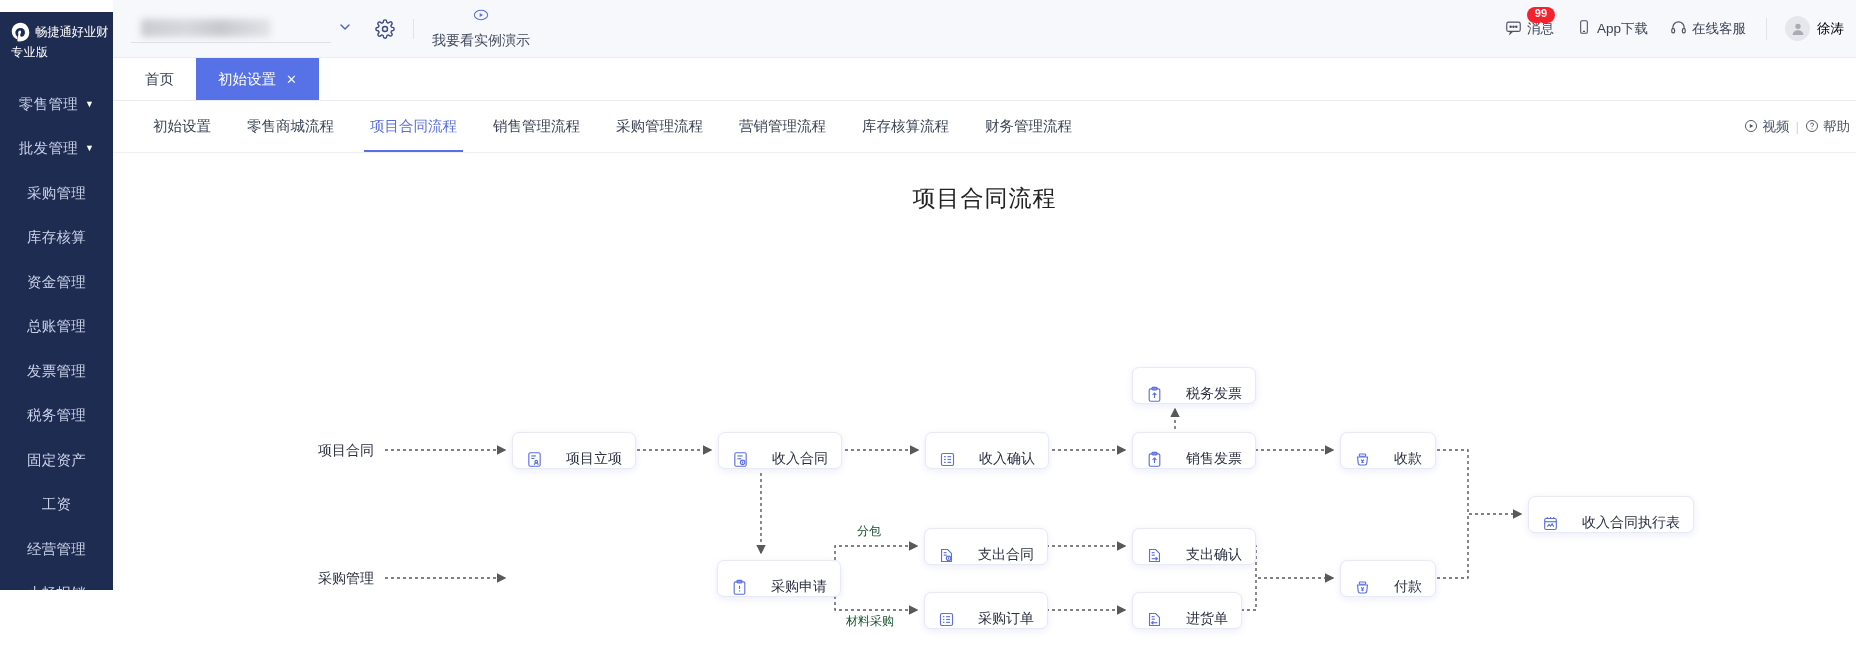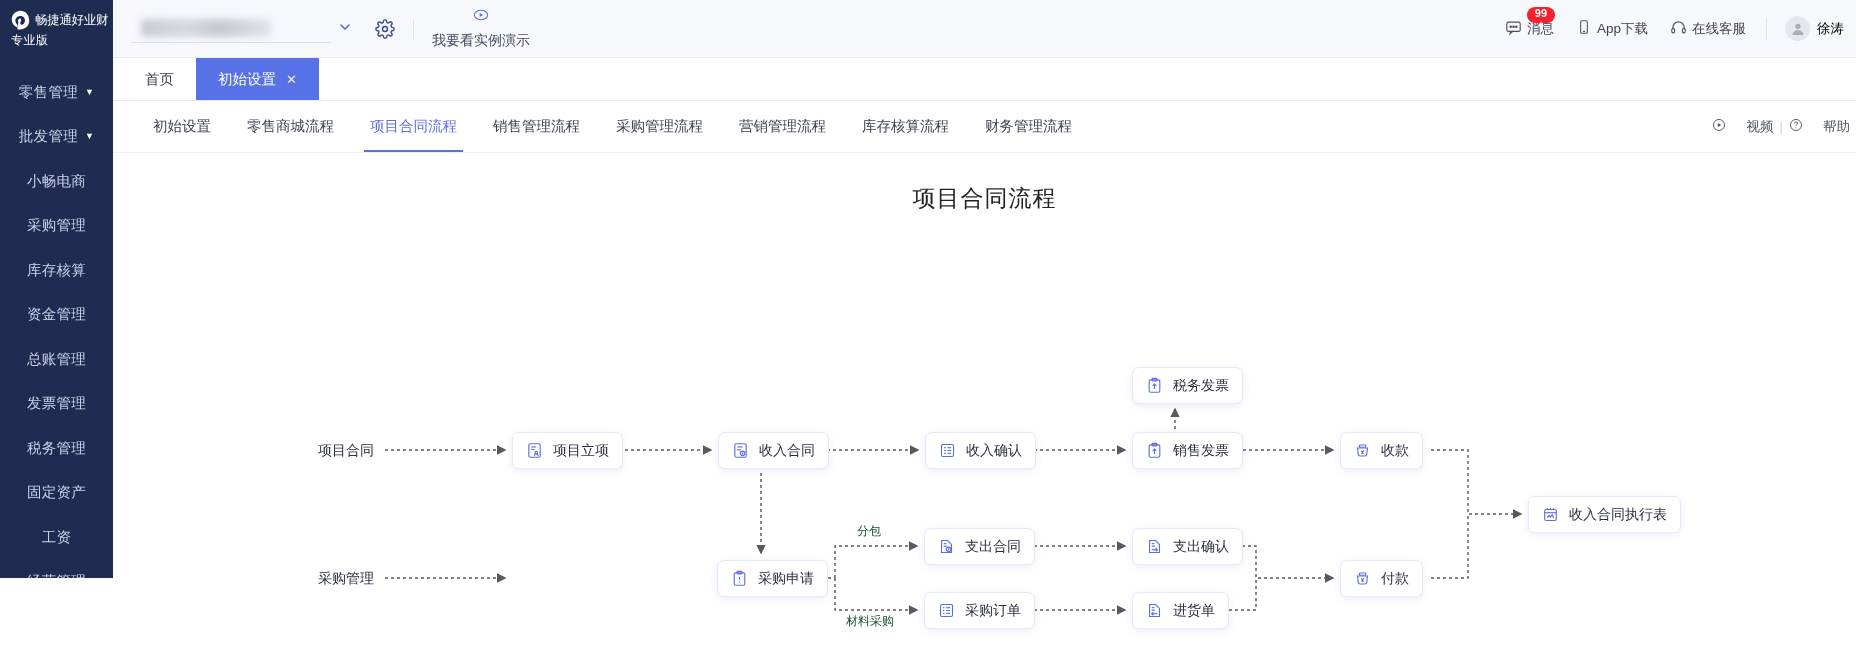--- a/index.html
+++ b/index.html
@@ -10,20 +10,21 @@
     overflow: hidden;
   }
   #app { position: relative; width: 1856px; height: 671px; display: flex; }
 
   
   .sidebar {
     width: 113px; height: 578px; flex: 0 0 113px;
     background: #1f2c52;
     position: relative;
     overflow: hidden;
+    margin-top: 12px;
   }
   .brand {
     height: 58px; padding: 9px 0 0 10px; position: relative;
   }
   .brand-row { display: flex; align-items: center; gap: 4px; }
   .brand-logo { width: 21px; height: 21px; flex: 0 0 21px; }
   .brand-name {
     color: #ffffff; font-size: 12.5px; line-height: 14px;
     white-space: nowrap; letter-spacing: -0.3px;
   }
@@ -131,39 +132,39 @@
   }
   .stab.active { color: #5a6fe0; }
   .stab.active::after {
     content: ""; position: absolute; left: 12px; right: 12px; bottom: 0;
     height: 2.5px; background: #5a6fe0;
   }
   .subtabs-right {
     margin-left: auto; display: flex; align-items: center; gap: 6px;
     padding-right: 6px; font-size: 13.5px; color: #4b5262;
   }
-  .str-item { display: flex; align-items: center; gap: 20px; cursor: pointer; }
+  .str-item { display: flex; align-items: flex-end; gap: 4px; cursor: pointer; }
   .str-sep { color: #d4d6de; }
 
   
   .canvas {
     flex: 1; position: relative; background: #fff; overflow: hidden;
   }
   .diagram-title {
     position: absolute; left: 0; right: 0; top: 30px;
     text-align: center; font-size: 23px; color: #222; letter-spacing: 1px;
   }
   .flow { position: absolute; inset: 0; }
   .flow svg { position: absolute; left: 0; top: 0; }
 
   .node {
     position: absolute; height: 37px;
     background: #ffffff; border: 1px solid #e7e9f5; border-radius: 7px;
     box-shadow: 0 2px 7px rgba(90,111,224,0.13);
-    display: flex; align-items: center; gap: 10px;
+    display: flex; align-items: flex-end; gap: 23px;
     padding: 0 13px; cursor: pointer; white-space: nowrap;
   }
   .node .nlabel { font-size: 14px; color: #2b3040; }
   .node .nicon { width: 17px; height: 17px; flex: 0 0 17px; color: #5a6fe0; display:block; }
 
   .rowlabel {
     position: absolute; font-size: 14px; color: #2b3040; white-space: nowrap;
   }
   .edgelabel {
     position: absolute; font-size: 12px; color: #14532d; white-space: nowrap;
@@ -188,23 +189,20 @@
     </div>
 
     <div class="nav-list">
       <div class="nav-item">
         <span>零售管理</span>
         <span class="caret">▼</span>
       </div>
       <div class="nav-item">
         <span>批发管理</span>
         <span class="caret">▼</span>
-      </div>
-      <div class="nav-item">
-        <span>小畅电商</span>
       </div>
       <div class="nav-item">
         <span>采购管理</span>
       </div>
       <div class="nav-item">
         <span>库存核算</span>
       </div>
       <div class="nav-item">
         <span>资金管理</span>
       </div>

